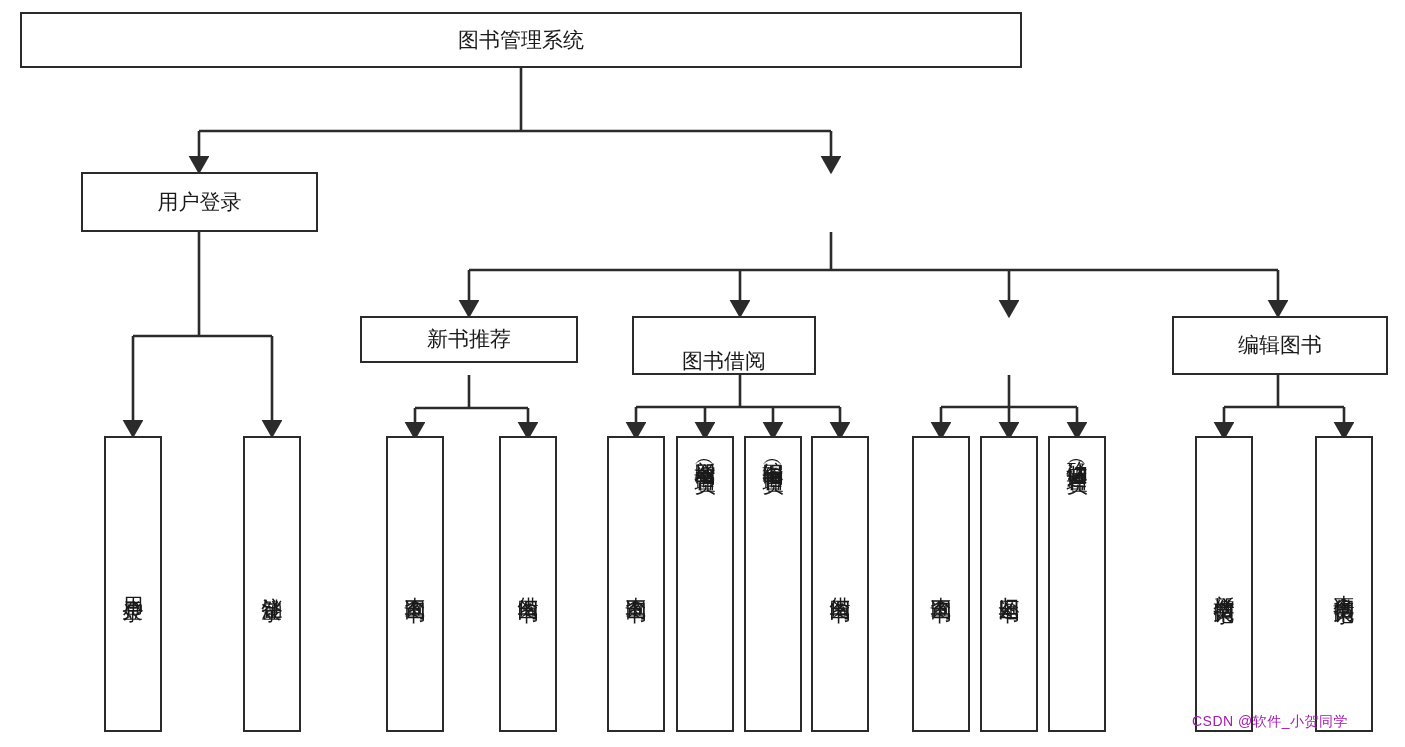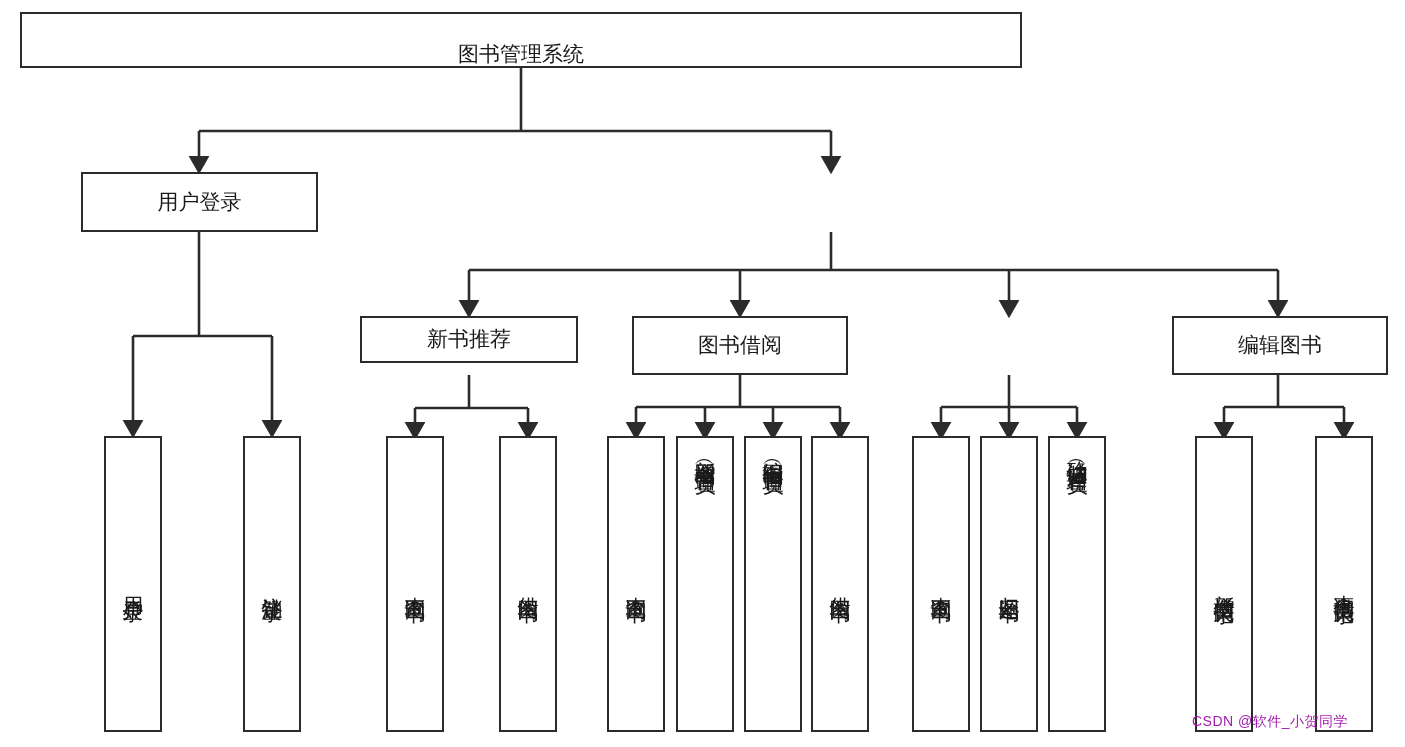--- a/index.html
+++ b/index.html
@@ -93,32 +93,32 @@
       <path d="M1009,407 L1009,426" marker-end="url(#arrow)"></path>
       <path d="M1077,407 L1077,426" marker-end="url(#arrow)"></path>
 
       <path d="M1278,375 L1278,407"></path>
       <path d="M1224,407 L1344,407"></path>
       <path d="M1224,407 L1224,426" marker-end="url(#arrow)"></path>
       <path d="M1344,407 L1344,426" marker-end="url(#arrow)"></path>
     </g>
   </svg>
 
-  <div class="node root" style="left:20px;top:12px;width:1002px;height:56px;align-items:flex-end;">
+  <div class="node root" style="left:20px;top:12px;width:1002px;height:56px;">
     <span>图书管理系统</span>
   </div>
 
   <div class="node h" style="left:81px;top:172px;width:237px;height:60px;">
     <span>用户登录</span>
   </div>
 
   <div class="node h" style="left:360px;top:316px;width:218px;height:47px;">
     <span>新书推荐</span>
   </div>
-  <div class="node h" style="left:632px;top:316px;width:216px;height:59px;">
+  <div class="node h" style="left:632px;top:316px;width:184px;height:59px;align-items:flex-end;">
     <span>图书借阅</span>
   </div>
   <div class="node h" style="left:1172px;top:316px;width:216px;height:59px;">
     <span>编辑图书</span>
   </div>
 
   <div class="node v" style="left:104px;top:436px;width:58px;height:296px;">
     <span>用户登录</span>
   </div>
   <div class="node v" style="left:243px;top:436px;width:58px;height:296px;">

